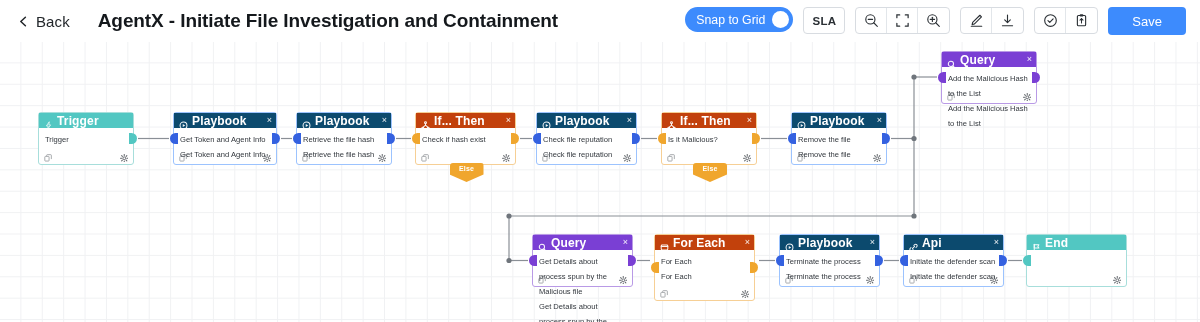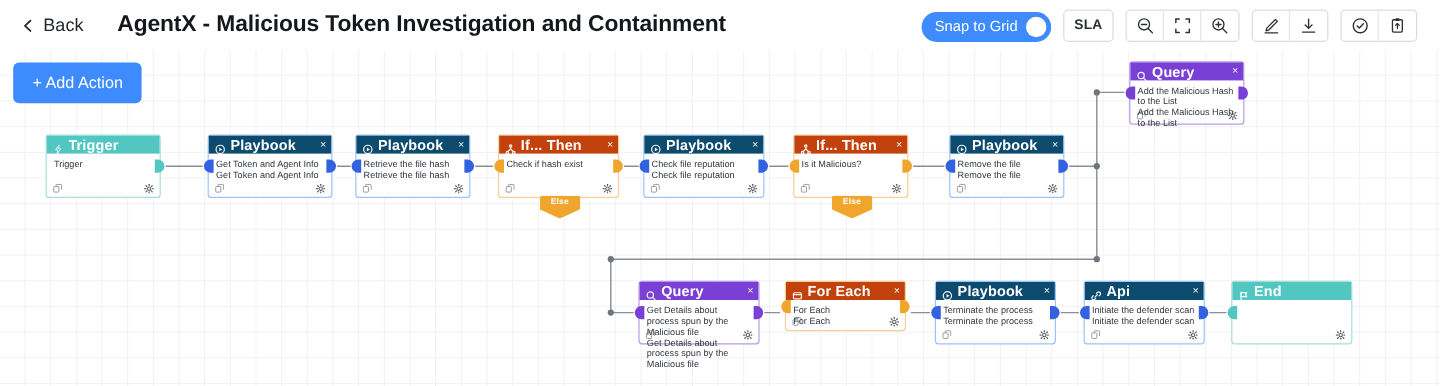--- a/index.html
+++ b/index.html
@@ -22,22 +22,22 @@
     margin-left: 18px; cursor: pointer; color: #1f2328;
   }
   .back-chevron { width: 11px; height: 11px; position: relative; }
   .back-chevron svg { display: block; }
   .back-label { font-size: 15px; color: #23272b; letter-spacing: .1px; }
   .page-title {
     margin-left: 28px; font-size: 19px; font-weight: 700;
     color: #14181c; letter-spacing: -.1px; white-space: nowrap;
   }
   .toolbar {
-    margin-left: auto; margin-right: 19px;
-    display: flex; align-items: flex-end; gap: 10px;
+    margin-left: auto; margin-right: 14px;
+    display: flex; align-items: flex-start; gap: 10px;
   }
   .toggle-pill {
     display: flex; align-items: center; gap: 7px;
     background: #3d8bfd; border-radius: 13px;
     height: 25px; padding: 0 4px 0 11px; cursor: pointer;
   }
   .toggle-pill .tp-label { font-size: 12.3px; color: #fff; font-weight: 400; white-space: nowrap; }
   .toggle-knob {
     width: 17px; height: 17px; border-radius: 50%;
     background: #fff; flex: none;
@@ -104,21 +104,21 @@
     overflow: hidden; text-overflow: clip;
   }
   .node .hdr .h-close {
     font-size: 9px; color: rgba(255,255,255,.92); line-height: 1;
     cursor: pointer; padding-left: 2px;
   }
   .node .body {
     padding: 4px 6px 0 6px; position: relative; height: calc(100% - 15px);
   }
   .node .body .line {
-    font-size: 7.6px; color: #32373d; line-height: 9px;
+    font-size: 7.6px; color: #32373d; line-height: 15px;
     white-space: normal; word-break: break-word;
   }
   .node .foot {
     position: absolute; left: 0; bottom: 0; width: 100%; height: 14px;
     display: flex; align-items: center; justify-content: space-between;
     padding: 0 5px;
   }
   .node .foot .f-ico { opacity: .62; cursor: pointer; }
   .node .foot .gear { opacity: .82; cursor: pointer; }
 
@@ -170,21 +170,21 @@
 
     <div class="back-btn">
       <span class="back-chevron">
         <svg width="11" height="11" viewBox="0 0 11 11">
             <path d="M7.4 1.2 L2.8 5.5 L7.4 9.8" fill="none" stroke="#23272b" stroke-width="1.5" stroke-linecap="round" stroke-linejoin="round"></path>
           </svg>
       </span>
       <span class="back-label">Back</span>
     </div>
 
-    <div class="page-title">AgentX - Malicious Token Investigation and Containment</div>
+    <div class="page-title">AgentX - Initiate File Investigation and Containment</div>
 
     <div class="toolbar">
 
       <div class="toggle-pill">
         <span class="tp-label">Snap to Grid</span>
         <span class="toggle-knob"></span>
       </div>
 
       <div class="tb-btn sla">
         <span class="tb-label">SLA</span>
@@ -256,29 +256,29 @@
             <svg class="ico" width="15" height="15" viewBox="0 0 16 16">
                 <rect x="3.6" y="2.6" width="8.8" height="11" rx="1.2" fill="none" stroke="#2b3035" stroke-width="1.2"></rect>
                 <rect x="6.1" y="1.3" width="3.8" height="2.4" rx=".8" fill="#2b3035"></rect>
                 <line x1="8" y1="6" x2="8" y2="10.6" stroke="#2b3035" stroke-width="1.1" stroke-linecap="round"></line>
                 <path d="M6.4 7.6 L8 6 L9.6 7.6" fill="none" stroke="#2b3035" stroke-width="1.1" stroke-linecap="round" stroke-linejoin="round"></path>
               </svg>
           </span>
         </div>
       </div>
 
+      <div class="save-btn">
+        <span>Save</span>
+      </div>
 
     </div>
   </div>
 
   <div class="canvas">
 
-    <div class="add-action">
-      <span>+ Add Action</span>
-    </div>
 
     <svg class="edges">
       <g fill="none" stroke="#8a8f96" stroke-width="1.2">
         <line x1="138" y1="96.5" x2="169" y2="96.5"></line>
         <line x1="281" y1="96.5" x2="292" y2="96.5"></line>
         <line x1="396" y1="96.5" x2="411" y2="96.5"></line>
         <line x1="520" y1="96.5" x2="532" y2="96.5"></line>
         <line x1="641" y1="96.5" x2="657" y2="96.5"></line>
         <line x1="761" y1="96.5" x2="787" y2="96.5"></line>
 
@@ -618,21 +618,21 @@
                     <line x1="10.1" y1="10.1" x2="11.3" y2="11.3"></line>
                     <line x1="11.3" y1="2.7" x2="10.1" y2="3.9"></line>
                     <line x1="3.9" y1="10.1" x2="2.7" y2="11.3"></line>
                   </g>
                 </svg></span>
             </div>
           </div>
           <span class="port inp"></span>
           <span class="port out"></span>
         </div>
-        <div class="node t-orange" style="left: 654px; top: 192px; width: 101px; height: 42px;">
+        <div class="node t-orange" style="left: 654px; top: 192px; width: 101px; height: 67px;">
           <div class="hdr">
             <span class="h-ico"><svg viewBox="0 0 12 12" width="9" height="9">
                 <rect x="1.6" y="2.6" width="8.8" height="6.8" rx="1.3" fill="none" stroke="#ffffff" stroke-width="1.35" stroke-linecap="round" stroke-linejoin="round"></rect>
                 <line x1="1.6" y1="4.8" x2="10.4" y2="4.8" fill="none" stroke="#ffffff" stroke-width="1.35" stroke-linecap="round" stroke-linejoin="round"></line>
               </svg></span>
             <span class="h-title">For Each</span>
             <span class="h-close">×</span>
           </div>
           <div class="body overflow">
             <div class="line">For Each</div>

